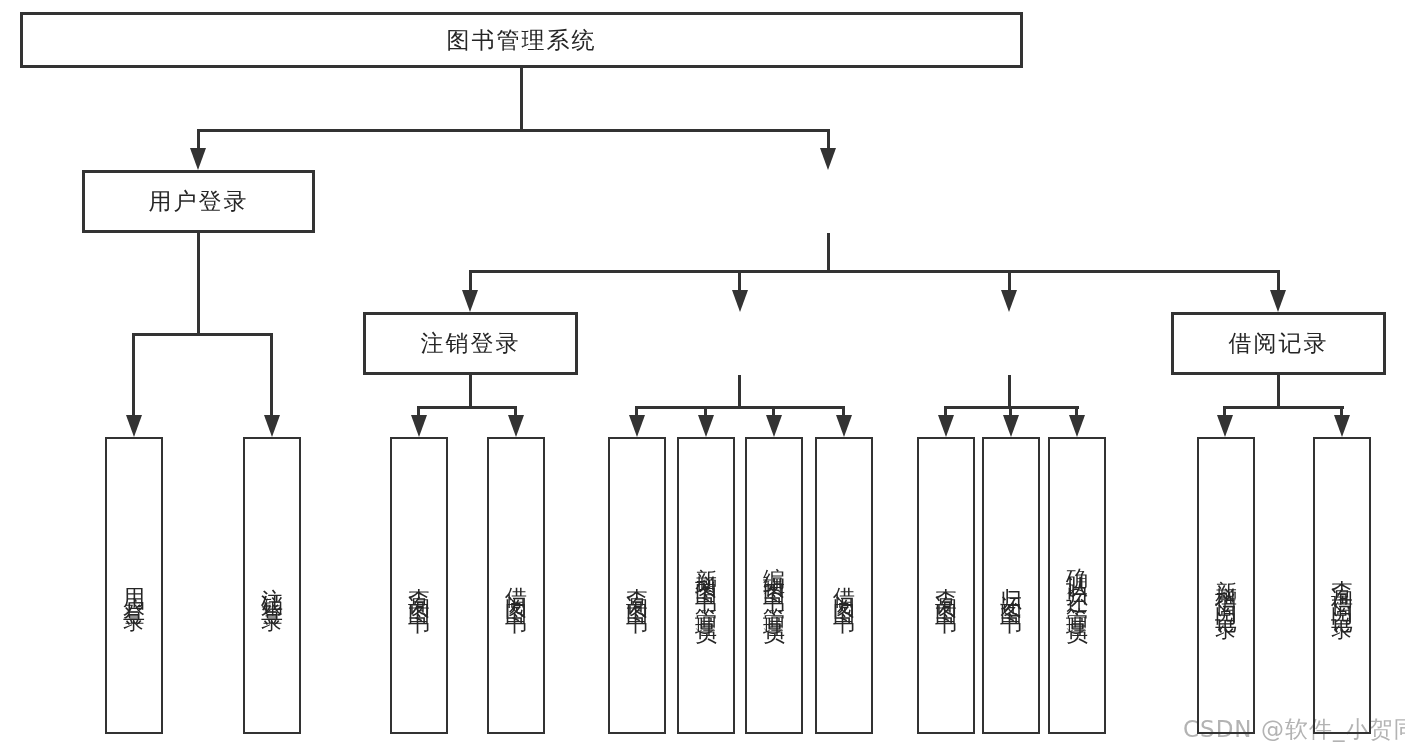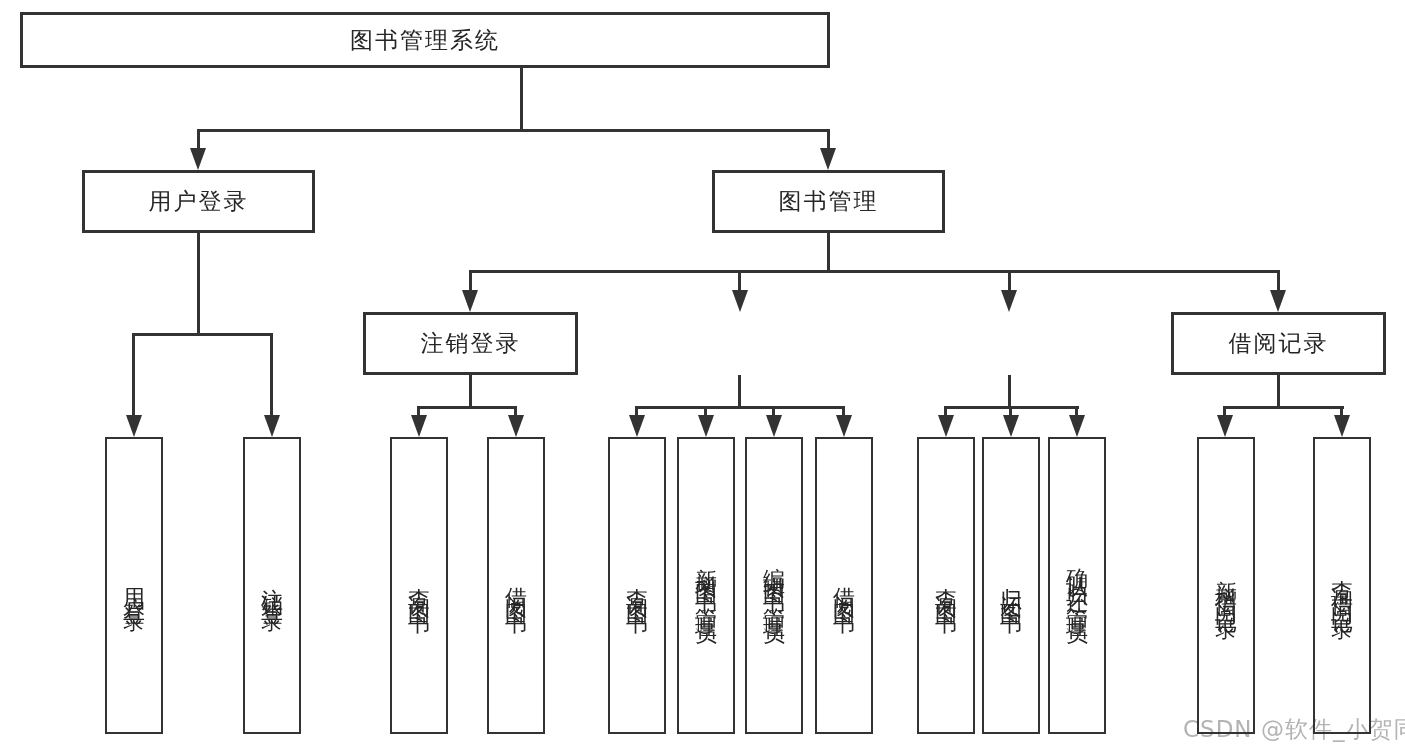--- a/index.html
+++ b/index.html
@@ -118,29 +118,26 @@
   <div class="arrow" style="left:1003px;top:415px"></div>
   <div class="arrow" style="left:1069px;top:415px"></div>
 
   <div class="line v" style="left:1277px;top:375px;height:33px"></div>
   <div class="line h" style="left:1223px;top:406px;width:121px"></div>
   <div class="line v" style="left:1223px;top:406px;height:11px"></div>
   <div class="line v" style="left:1340px;top:406px;height:11px"></div>
   <div class="arrow" style="left:1217px;top:415px"></div>
   <div class="arrow" style="left:1334px;top:415px"></div>
 
-  <div class="box" style="left:20px;top:12px;width:810px;height:56px">
+  <div class="box" style="left:20px;top:12px;width:1003px;height:56px">
     <span class="lbl">图书管理系统</span>
   </div>
 
   <div class="box" style="left:82px;top:170px;width:233px;height:63px">
     <span class="lbl">用户登录</span>
-  </div>
-  <div class="box" style="left:712px;top:170px;width:233px;height:63px">
-    <span class="lbl">图书管理</span>
   </div>
 
   <div class="box" style="left:363px;top:312px;width:215px;height:63px">
     <span class="lbl">注销登录</span>
   </div>
   <div class="box" style="left:1171px;top:312px;width:215px;height:63px">
     <span class="lbl">借阅记录</span>
   </div>
 
   <div class="box leaf" style="left:105px">

